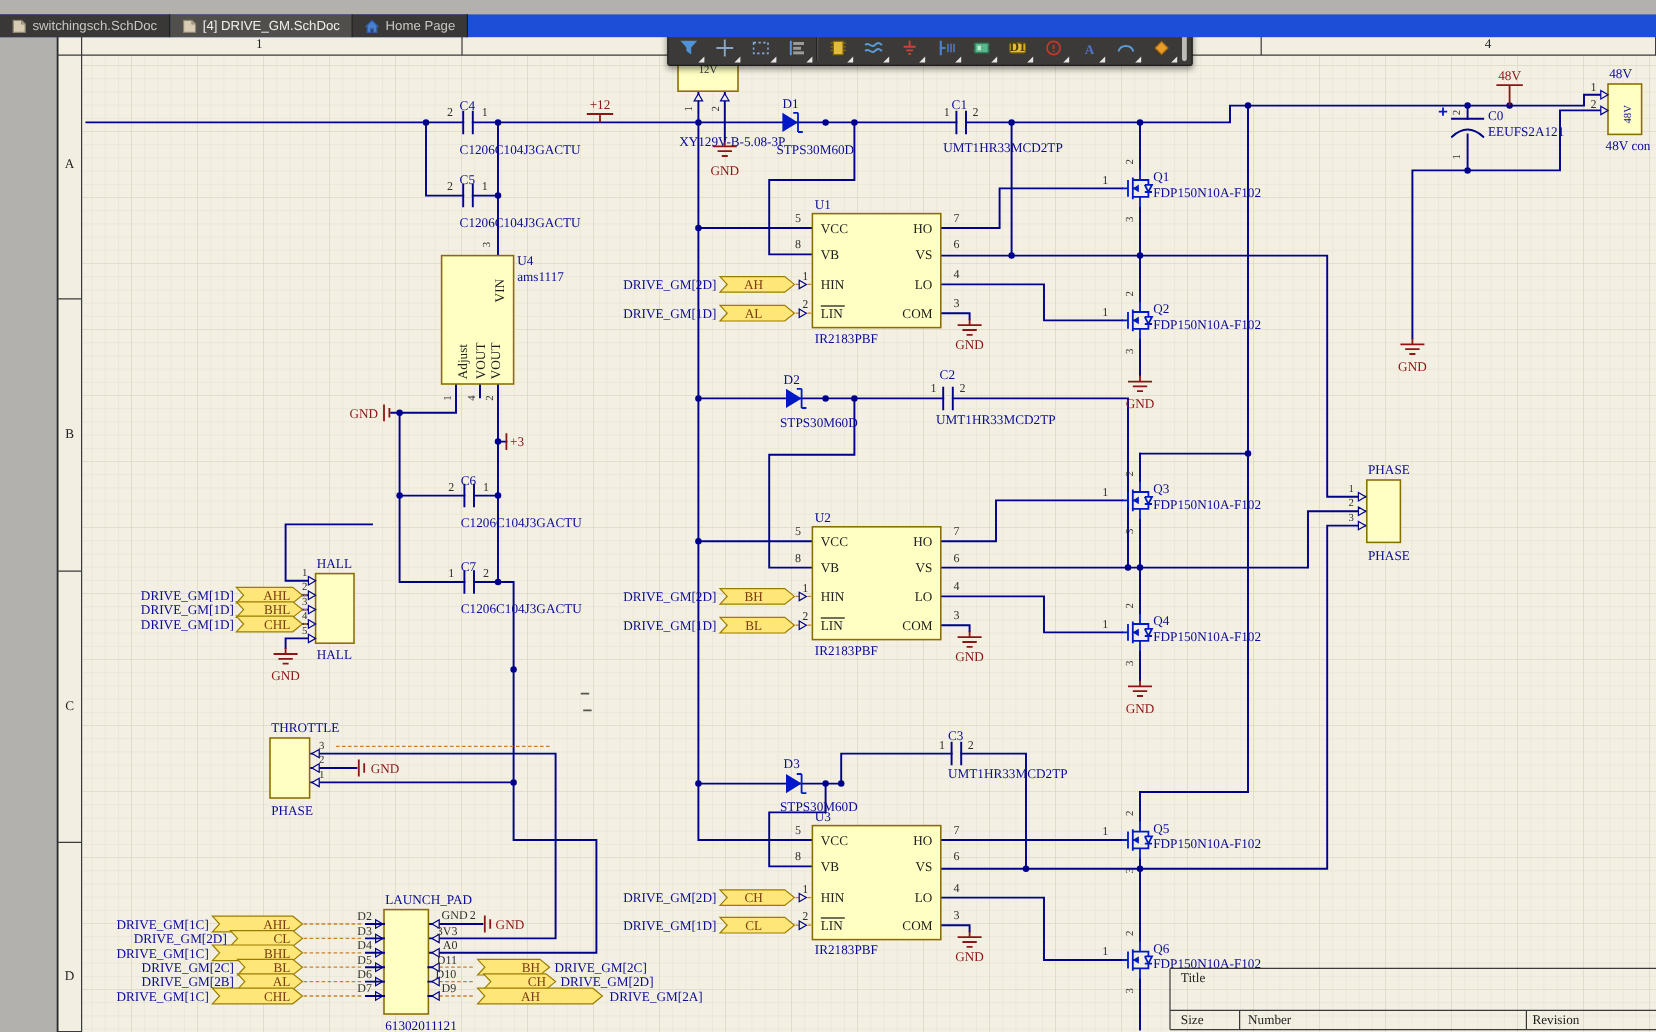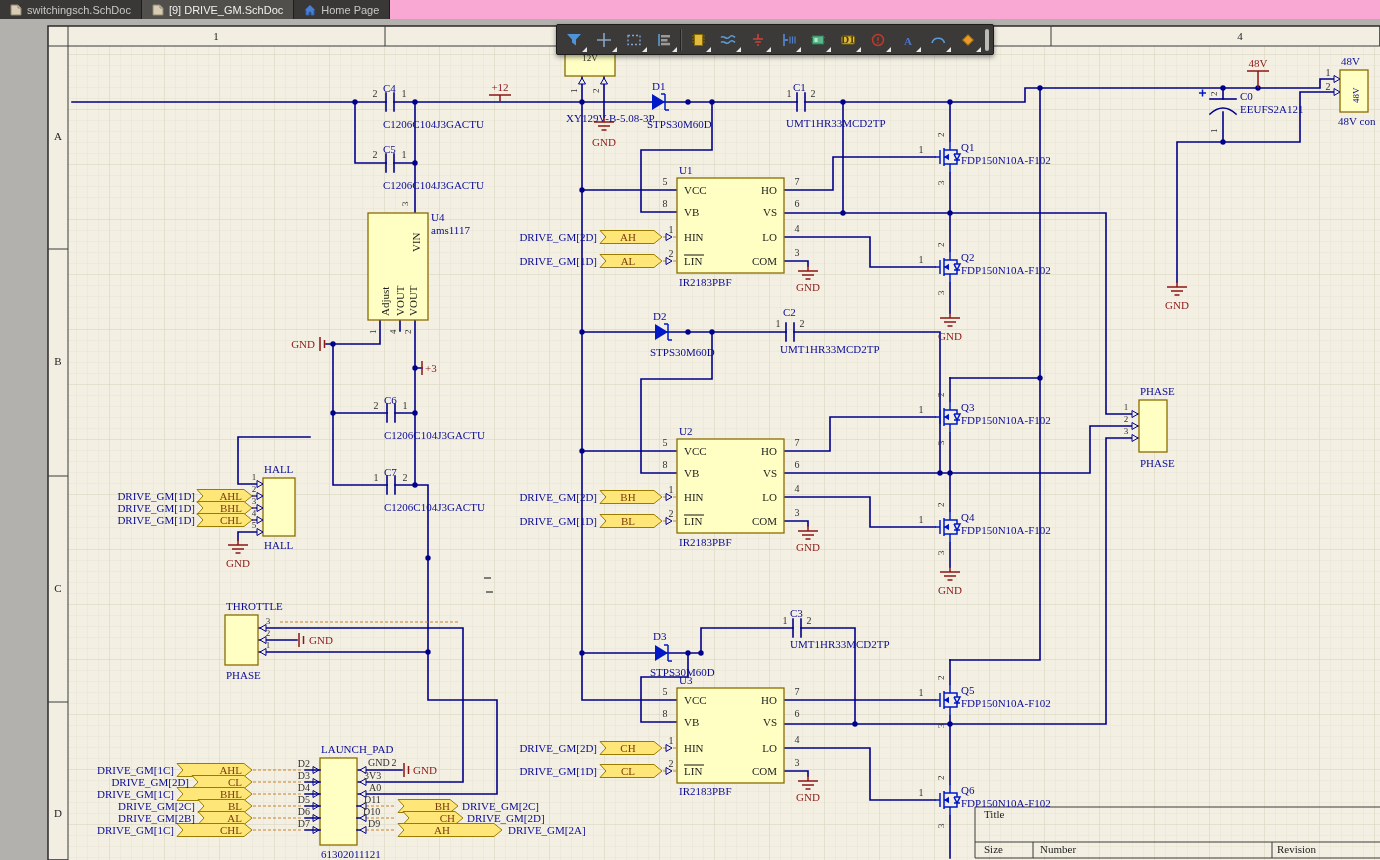--- a/index.html
+++ b/index.html
@@ -1,19 +1,19 @@
 <!DOCTYPE html>
 <html><head>
 <meta charset="utf-8">
 <style>
   html,body{margin:0;padding:0}
   body{width:1380px;height:860px;overflow:hidden;background:#b3b1ad;font-family:"Liberation Sans",sans-serif}
   #stage{position:relative;width:1380px;height:860px}
   #cnv{position:absolute;left:0;top:0;z-index:1}
-  .tabbar{position:absolute;left:0;top:0;width:100%;height:19px;background:#f9a8d4;display:flex;z-index:6}
+  .tabbar{position:absolute;left:0;top:12px;width:100%;height:19px;background:#1d4ed8;display:flex;z-index:6}
   .tab{display:flex;align-items:center;gap:5px;padding:0 10px;font-size:11px;color:#c9c7c3;background:#393836;border-right:1px solid #1d1d1c;cursor:default;white-space:nowrap}
   .tab.active{background:#514f4c;color:#f1f0ee}
   .toolbar{position:absolute;left:556px;top:24px;height:29px;display:flex;align-items:center;background:#3b3a38;border:1px solid #1c1c1b;border-radius:2px;box-shadow:0 2px 5px rgba(0,0,0,.45);z-index:5;padding:0 2px}
   .ti{position:relative;width:30px;height:27px;display:flex;align-items:center;justify-content:center}
   .ti:after{content:"";position:absolute;right:2px;bottom:1px;border-style:solid;border-width:0 0 5px 5px;border-color:transparent transparent #e6e6e6 transparent}
   .sep{width:1px;height:22px;background:#242423;border-right:1px solid #5a5854;margin:0 1px}
   .handle{width:4px;height:22px;background:#bdbbb7;border-radius:2px;margin:0 2px}
   svg text{font-family:"Liberation Serif",serif;font-size:11px}
   .nb{fill:#0b0b96}.rd{fill:#8c1616}.bk{fill:#1c1c1c}.br{fill:#7a3c10}
   .pn{font-size:10px;fill:#30302e}.sm{font-size:9px}.zz{font-size:11px;fill:#222}
@@ -547,21 +547,21 @@
           <path d="M1,1 h7 l3,3 v7 h-10z" fill="#d8cdb4" stroke="#8f8672"></path>
           <path d="M8,1 v3 h3" fill="none" stroke="#8f8672"></path>
         </svg>
     <span>switchingsch.SchDoc</span>
   </div>
   <div class="tab active">
     <svg width="12" height="12">
           <path d="M1,1 h7 l3,3 v7 h-10z" fill="#d8cdb4" stroke="#8f8672"></path>
           <path d="M8,1 v3 h3" fill="none" stroke="#8f8672"></path>
         </svg>
-    <span>[9] DRIVE_GM.SchDoc</span>
+    <span>[4] DRIVE_GM.SchDoc</span>
   </div>
   <div class="tab">
     <svg width="12" height="12">
           <path d="M6,1 L11,6 H10 V11 H7 V8 H5 V11 H2 V6 H1 Z" fill="#4a7fd0" stroke="#2f5fa8"></path>
         </svg>
     <span>Home Page</span>
   </div>
 </div>
 
 <div class="toolbar">

